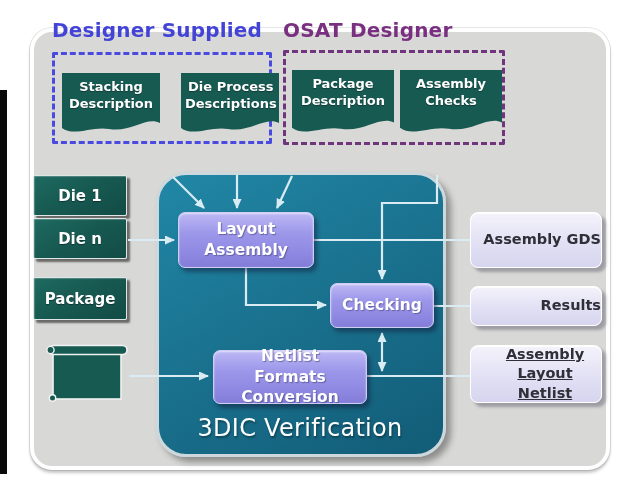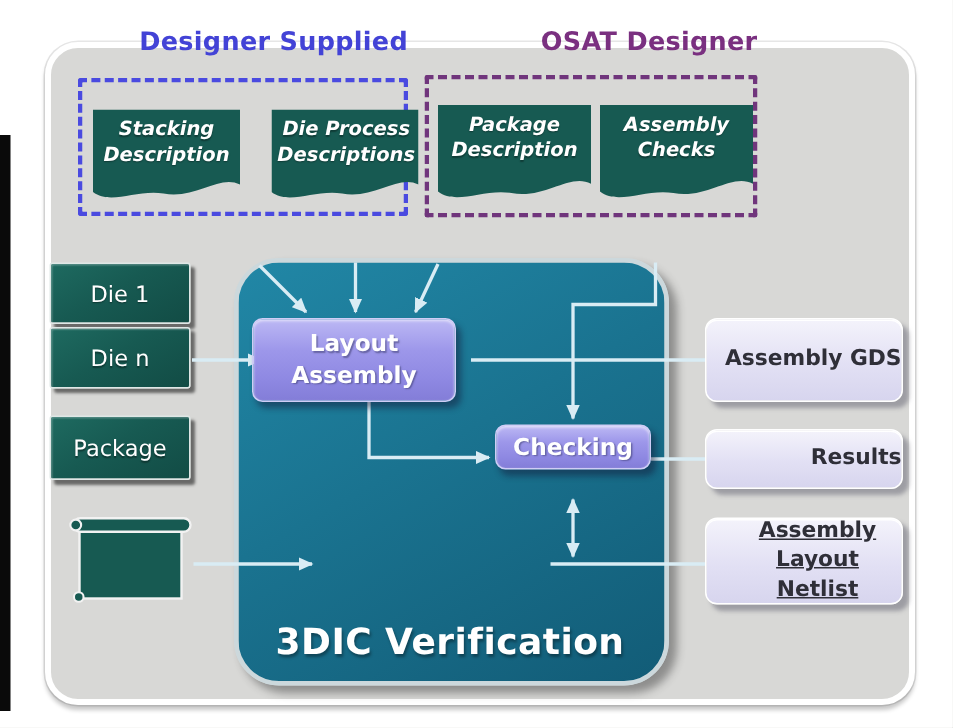--- a/index.html
+++ b/index.html
@@ -13,49 +13,49 @@
   #edge-bar{left:0;top:90px;width:7px;height:384px;background:#0a0a0a;}
 
   
   #panel{
     left:30px;top:28px;width:580px;height:442px;
     background:#d8d8d6;border:4px solid #ffffff;border-radius:22px;
     box-sizing:border-box;box-shadow:0 3px 3px rgba(0,0,0,.22), 0 0 0 1px #e6e6e6;
   }
 
   
-  .group-heading{font-size:17px;font-weight:700;text-align:right;letter-spacing:.2px;}
+  .group-heading{font-size:20px;font-weight:700;text-align:left;letter-spacing:.2px;}
   #designer-heading{left:52px;top:18px;width:220px;color:#4343d6;}
   #osat-heading{left:283px;top:18px;width:222px;color:#7a3080;}
 
   
   .dashed-box{box-sizing:border-box;border-radius:2px;}
   #designer-box{left:52px;top:52px;width:220px;height:92px;border:3px dashed #4a4ae0;}
   #osat-box{left:283px;top:50px;width:222px;height:95px;border:3px dashed #70357c;}
 
   
   .doc{color:#fff;}
   .doc svg{position:absolute;left:0;top:0;width:100%;height:100%;}
   .doc .doc-label{
     position:absolute;left:4%;top:6px;width:92%;text-align:center;
     font-size:13px;font-weight:600;line-height:1.3;text-shadow:0 1px 1px rgba(0,0,0,.35);
   }
-  .doc .doc-label span{display:inline-block;max-width:92px;font-style:italic;}
+  .doc .doc-label span{display:inline-block;max-width:92px;}
   #doc-stacking{left:62px;top:73px;width:98px;height:62px;}
   #doc-dieprocess{left:170px;top:73px;width:98px;height:62px;margin-left:11px;}
   #doc-packagedesc{left:292px;top:70px;width:102px;height:65px;}
   #doc-assemblychecks{left:400px;top:70px;width:102px;height:65px;}
 
   
   .die-box{
     left:33px;width:94px;height:41px;box-sizing:border-box;
     background:linear-gradient(150deg,#1e6a60 0%,#175a52 45%,#124c45 100%);
     border:1px solid #dfe7e6;border-radius:2px;
     box-shadow:3px 3px 2px rgba(15,15,15,.55), inset 1px 1px 1px rgba(255,255,255,.25);
-    color:#fff;font-size:15px;font-weight:400;display:flex;align-items:center;justify-content:center;
+    color:#fff;font-size:15px;font-weight:700;display:flex;align-items:center;justify-content:center;
     text-shadow:0 1px 1px rgba(0,0,0,.4);
   }
   #die1{top:175px;} #dien{top:218px;} #packagebox{top:261px;height:43px;margin-top:16px;}
 
   
   #source-netlist{left:45px;top:343px;width:86px;height:62px;color:#fff;}
   #source-netlist svg{position:absolute;left:0;top:0;width:100%;height:100%;}
   #source-netlist .doc-label{
     position:absolute;left:12px;top:14px;width:64px;text-align:center;
     font-size:13px;font-weight:600;line-height:1.3;text-shadow:0 1px 1px rgba(0,0,0,.35);
@@ -63,34 +63,34 @@
 
   
   #verif-panel{
     left:156px;top:172px;width:290px;height:285px;box-sizing:border-box;
     background:linear-gradient(150deg,#2187a6 0%,#1a7390 45%,#125c77 100%);
     border:3px solid #ccd8dc;border-radius:30px;
     box-shadow:5px 5px 6px rgba(50,50,50,.45);
   }
   #verif-title{
     left:160px;top:414px;width:280px;text-align:center;color:#ffffff;
-    font-size:24px;font-weight:700;letter-spacing:.3px;text-shadow:1px 2px 2px rgba(0,0,0,.35);
+    font-size:24px;font-weight:400;letter-spacing:.3px;text-shadow:1px 2px 2px rgba(0,0,0,.35);
   }
 
   
   .process-box{
     box-sizing:border-box;border-radius:7px;border:1.5px solid #cfcdf6;
     background:linear-gradient(180deg,#bcb8f4 0%,#9d97ea 38%,#8e88e2 75%,#837dd8 100%);
     box-shadow:3px 4px 4px rgba(20,20,50,.45), inset 0 1px 2px rgba(255,255,255,.6);
     color:#fff;display:flex;align-items:center;justify-content:center;text-align:center;
     font-size:15.5px;font-weight:600;line-height:1.35;text-shadow:1px 1px 1px rgba(60,60,110,.55);
   }
-  #layout-assembly{left:168px;top:212px;width:136px;height:56px;}
+  #layout-assembly{left:178px;top:212px;width:136px;height:56px;}
   #layout-assembly span{max-width:90px;}
-  #checking{left:330px;top:283px;width:104px;height:30px;}
+  #checking{left:330px;top:283px;width:104px;height:45px;}
   #netlist-conversion{left:213px;top:350px;width:154px;height:54px;}
   #netlist-conversion span{max-width:135px;}
 
   
   .output-box{
     box-sizing:border-box;border-radius:8px;border:1px solid #ffffff;
     background:linear-gradient(180deg,#f4f3fb 0%,#e2e0f4 55%,#d7d5ee 100%);
     box-shadow:4px 4px 3px rgba(110,110,122,.55), inset 0 1px 0 #ffffff;
     color:#2f2f38;display:flex;align-items:center;justify-content:flex-end;text-align:center;
     font-size:14.5px;font-weight:600;line-height:1.35;
@@ -183,20 +183,23 @@
       <path d="M367,376 H470"></path>
     </g>
   </svg>
 
   <div id="layout-assembly" class="abs process-box">
     <span>Layout Assembly</span>
   </div>
   <div id="checking" class="abs process-box">
     <span>Checking</span>
   </div>
+  <div id="netlist-conversion" class="abs process-box">
+    <span>Netlist Formats Conversion</span>
+  </div>
 
   <div id="verif-title" class="abs">3DIC Verification</div>
 
   <div id="assembly-gds" class="abs output-box">
     <span>Assembly GDS</span>
   </div>
   <div id="results" class="abs output-box">
     <span>Results</span>
   </div>
   <div id="assembly-layout-netlist" class="abs output-box">

